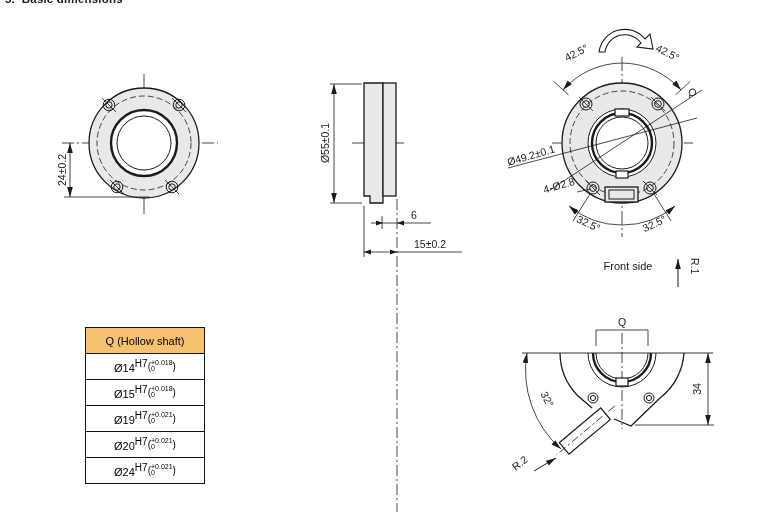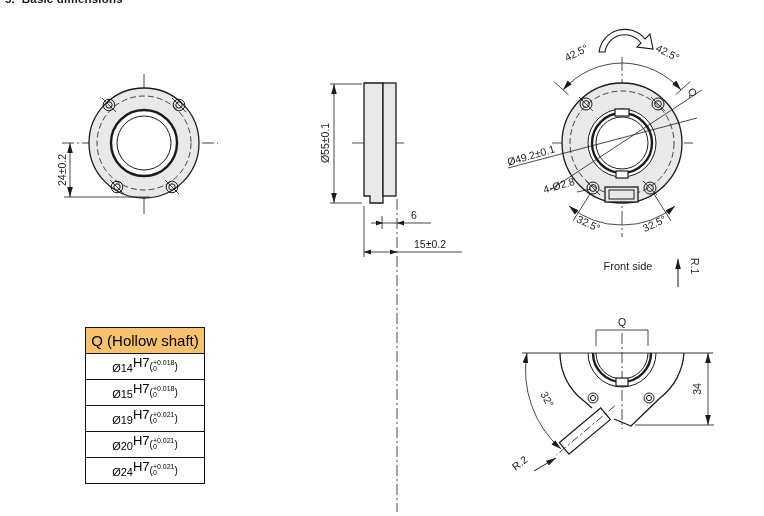--- a/index.html
+++ b/index.html
@@ -9,22 +9,22 @@
            letter-spacing:.2px;white-space:pre;color:#1b1b1b;}
   svg{position:absolute;top:0;left:0;}
   svg text{font-family:"Liberation Sans","DejaVu Sans",sans-serif;fill:#1b1b1b;}
   .dimtxt{font-size:10.5px;}
   .captxt{font-size:11px;}
   
   #shaft-table{position:absolute;left:85px;top:327px;width:120px;border-collapse:collapse;
                table-layout:fixed;}
   #shaft-table th,#shaft-table td{border:1.4px solid #111;text-align:center;
                font-size:11px;font-weight:400;color:#000;padding:0;height:25px;vertical-align:middle;}
-  #shaft-table th{background:var(--hdr-bg,#f7c26f);font-size:15px;}
-  #shaft-table sup{font-size:13px;vertical-align:super;line-height:0;}
+  #shaft-table th{background:var(--hdr-bg,#f7c26f);font-size:11px;}
+  #shaft-table sup{font-size:10px;vertical-align:super;line-height:0;}
   .tol{display:inline-flex;align-items:center;vertical-align:2px;}
   .tol .p{font-size:10px;}
   .stack{display:inline-flex;flex-direction:column;font-size:7px;line-height:6.5px;text-align:left;}
 </style>
 </head>
 <body>
 
 <div id="stage">
 
   <div id="heading">5.  Basic dimensions</div>

